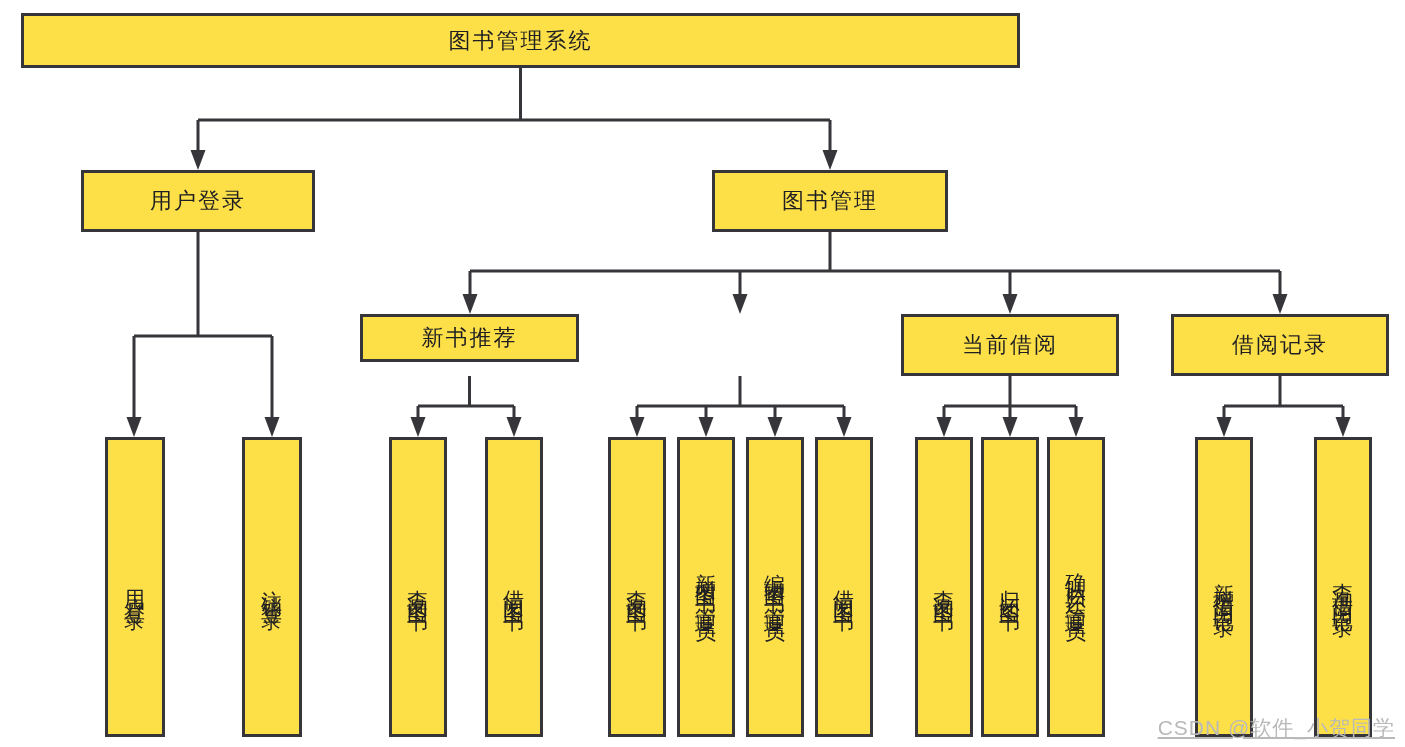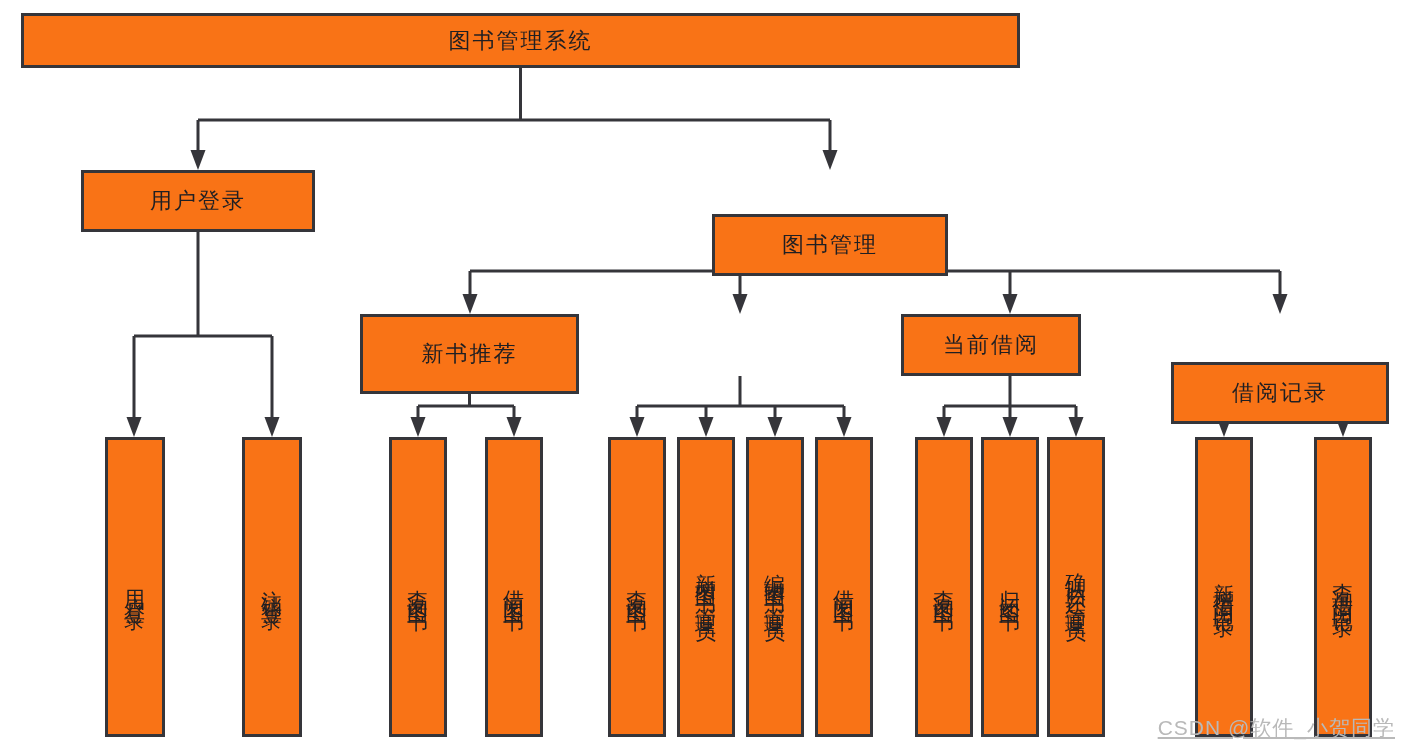--- a/index.html
+++ b/index.html
@@ -20,21 +20,21 @@
     stroke: var(--line, #35353a);
     stroke-width: 3;
     fill: none;
   }
   .connectors polygon {
     fill: var(--line, #35353a);
   }
   .node {
     position: absolute;
     box-sizing: border-box;
-    background: #f97316;
+    background: #fde047;
     border: 3px solid var(--border, #35353a);
     display: flex;
     align-items: center;
     justify-content: center;
     font-size: 22px;
     letter-spacing: 2px;
     color: var(--text, #1f1f23);
     white-space: nowrap;
   }
   .leaf {
@@ -103,31 +103,31 @@
     </g>
   </svg>
 
   <div class="node" style="left:21px; top:13px; width:999px; height:55px;">
     <span>图书管理系统</span>
   </div>
 
   <div class="node" style="left:81px; top:170px; width:234px; height:62px;">
     <span>用户登录</span>
   </div>
-  <div class="node" style="left:712px; top:170px; width:236px; height:62px;margin-top:44px;">
+  <div class="node" style="left:712px; top:170px; width:236px; height:62px;">
     <span>图书管理</span>
   </div>
 
-  <div class="node" style="left:360px; top:314px; width:219px; height:80px;">
+  <div class="node" style="left:360px; top:314px; width:219px; height:48px;">
     <span>新书推荐</span>
   </div>
-  <div class="node" style="left:901px; top:314px; width:180px; height:62px;">
+  <div class="node" style="left:901px; top:314px; width:218px; height:62px;">
     <span>当前借阅</span>
   </div>
-  <div class="node" style="left:1171px; top:314px; width:218px; height:62px;margin-top:48px;">
+  <div class="node" style="left:1171px; top:314px; width:218px; height:62px;">
     <span>借阅记录</span>
   </div>
 
   <div class="node leaf" style="left:105px; top:437px; width:60px; height:300px;">
     <span>用户登录</span>
   </div>
   <div class="node leaf" style="left:242px; top:437px; width:60px; height:300px;">
     <span>注销登录</span>
   </div>
 

